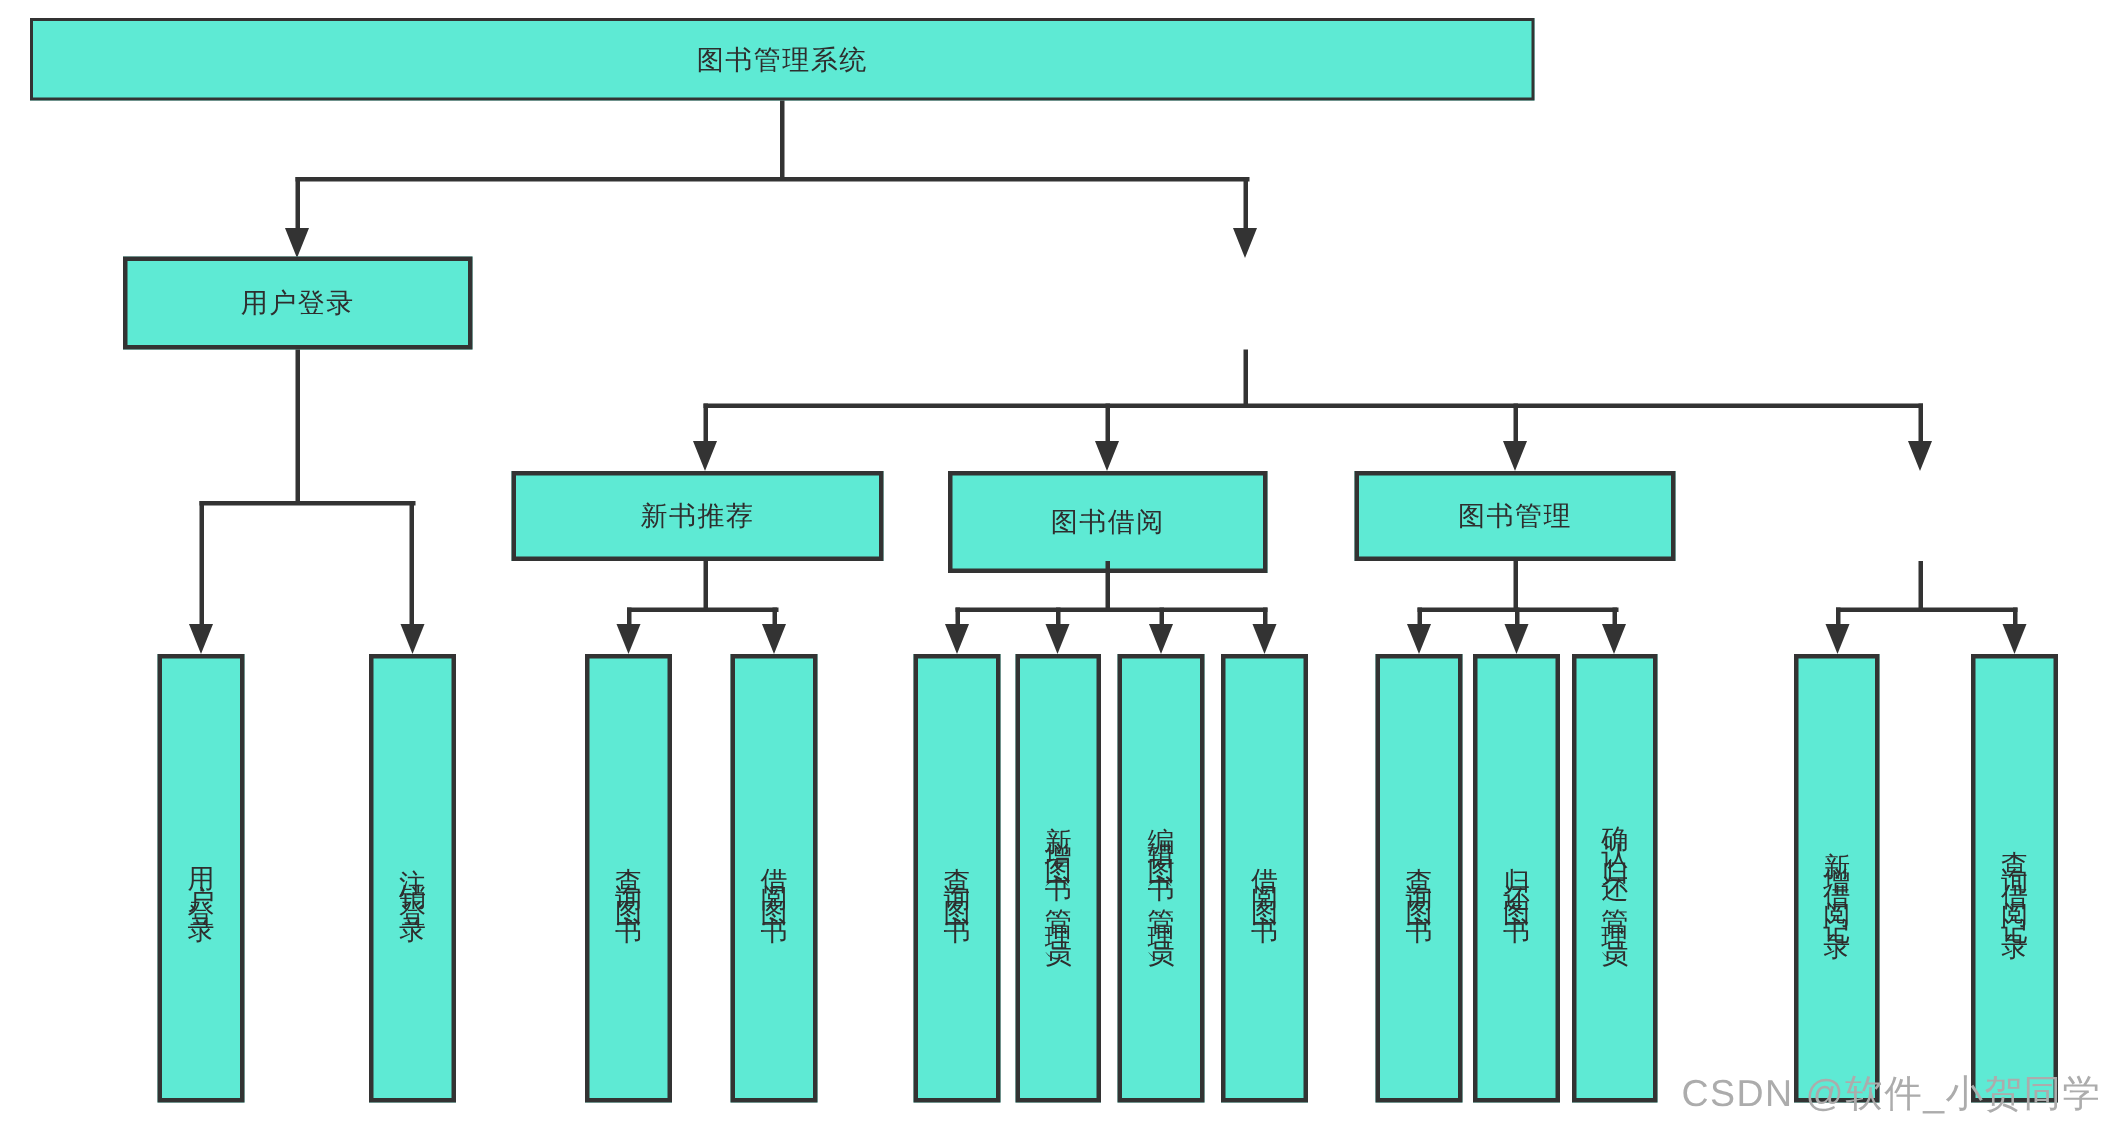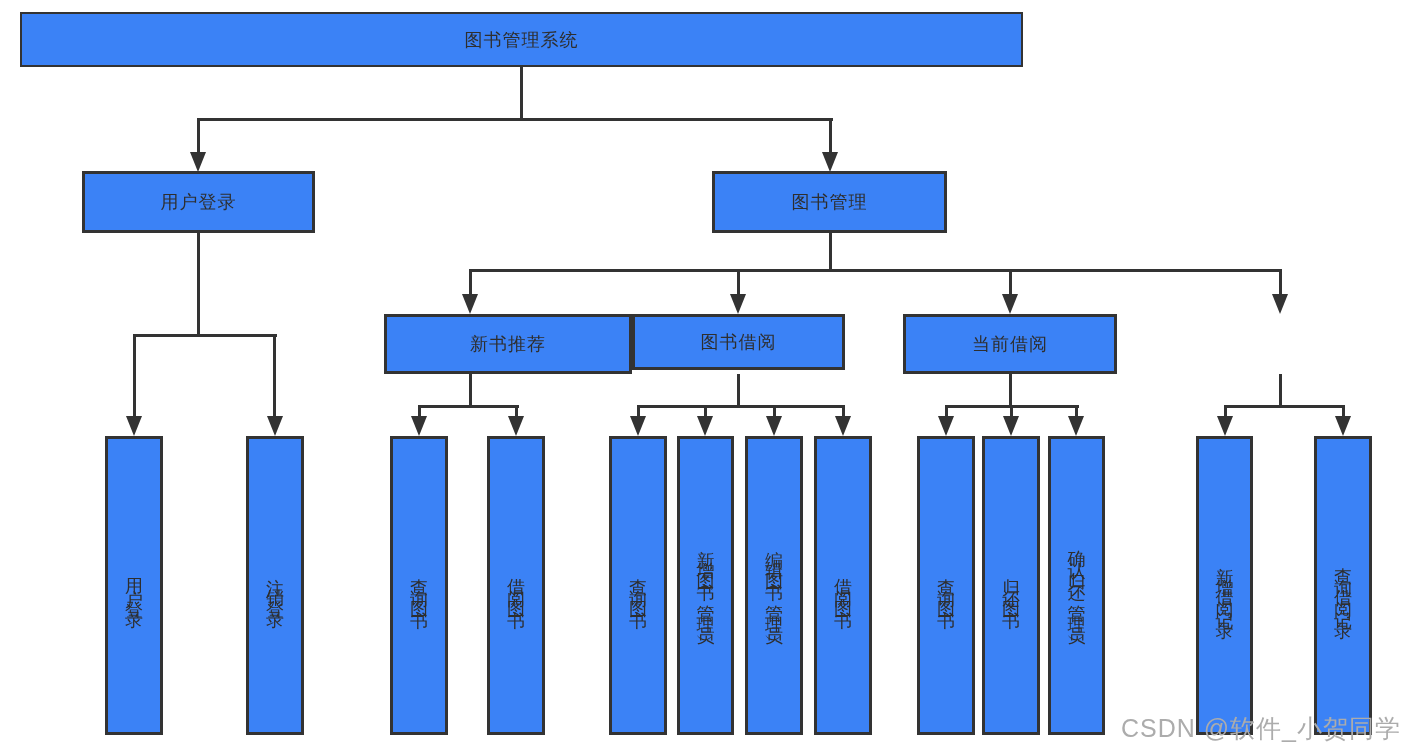--- a/index.html
+++ b/index.html
@@ -1,17 +1,17 @@
 <!DOCTYPE html>
 <html><head>
 <meta charset="utf-8">
 <style>
   html,body{margin:0;padding:0;background:#fff;font-family:"Liberation Sans",sans-serif;}
   .stage{position:relative;width:1405px;height:747px;background:#fff;overflow:hidden;}
-  .box{position:absolute;border:3px solid #333;background:#3b82f6;box-sizing:border-box;
+  .box{position:absolute;border:3px solid #333;background:#5eead4;box-sizing:border-box;
        display:flex;align-items:center;justify-content:center;color:#2e2e2e;}
   .box.top{border-width:2px;}
   .hlabel{font-size:18px;letter-spacing:1px;white-space:nowrap;}
   .vtext{writing-mode:vertical-rl;text-orientation:mixed;font-size:18px;
          letter-spacing:11px;line-height:1;white-space:nowrap;}
   .vline{position:absolute;width:3px;background:#333;}
   .hline{position:absolute;height:3px;background:#333;}
   .arrow{position:absolute;width:0;height:0;
          border-left:8px solid transparent;border-right:8px solid transparent;
          border-top:20px solid #333;}
@@ -29,50 +29,47 @@
   <div class="vline" style="left:520px;top:67px;height:53px"></div>
   <div class="hline" style="left:197px;top:118px;width:636px"></div>
   <div class="vline" style="left:197px;top:118px;height:36px"></div>
   <div class="vline" style="left:829px;top:118px;height:36px"></div>
   <div class="arrow" style="left:190px;top:152px"></div>
   <div class="arrow" style="left:822px;top:152px"></div>
 
   <div class="box" style="left:82px;top:171px;width:233px;height:62px">
     <span class="hlabel">用户登录</span>
   </div>
-  <div class="box" style="left:712px;top:171px;width:235px;height:62px">
-    <span class="hlabel">图书管理</span>
-  </div>
 
   <div class="vline" style="left:197px;top:233px;height:102px"></div>
   <div class="hline" style="left:133px;top:334px;width:144px"></div>
   <div class="vline" style="left:133px;top:334px;height:84px"></div>
   <div class="vline" style="left:273px;top:334px;height:84px"></div>
   <div class="arrow" style="left:126px;top:416px"></div>
   <div class="arrow" style="left:267px;top:416px"></div>
 
   <div class="vline" style="left:829px;top:233px;height:38px"></div>
   <div class="hline" style="left:469px;top:269px;width:813px"></div>
   <div class="vline" style="left:469px;top:269px;height:28px"></div>
   <div class="vline" style="left:737px;top:269px;height:28px"></div>
   <div class="vline" style="left:1009px;top:269px;height:28px"></div>
   <div class="vline" style="left:1279px;top:269px;height:28px"></div>
   <div class="arrow" style="left:462px;top:294px"></div>
   <div class="arrow" style="left:730px;top:294px"></div>
   <div class="arrow" style="left:1002px;top:294px"></div>
   <div class="arrow" style="left:1272px;top:294px"></div>
 
-  <div class="box" style="left:384px;top:314px;width:248px;height:60px">
+  <div class="box" style="left:341px;top:314px;width:248px;height:60px">
     <span class="hlabel">新书推荐</span>
   </div>
-  <div class="box" style="left:632px;top:314px;width:213px;height:56px">
+  <div class="box" style="left:632px;top:314px;width:213px;height:68px">
     <span class="hlabel">图书借阅</span>
   </div>
   <div class="box" style="left:903px;top:314px;width:214px;height:60px">
-    <span class="hlabel">当前借阅</span>
+    <span class="hlabel">图书管理</span>
   </div>
 
   <div class="vline" style="left:469px;top:374px;height:33px"></div>
   <div class="hline" style="left:418px;top:405px;width:101px"></div>
   <div class="vline" style="left:418px;top:405px;height:13px"></div>
   <div class="vline" style="left:515px;top:405px;height:13px"></div>
   <div class="arrow" style="left:411px;top:416px"></div>
   <div class="arrow" style="left:508px;top:416px"></div>
 
   <div class="vline" style="left:737px;top:374px;height:33px"></div>

